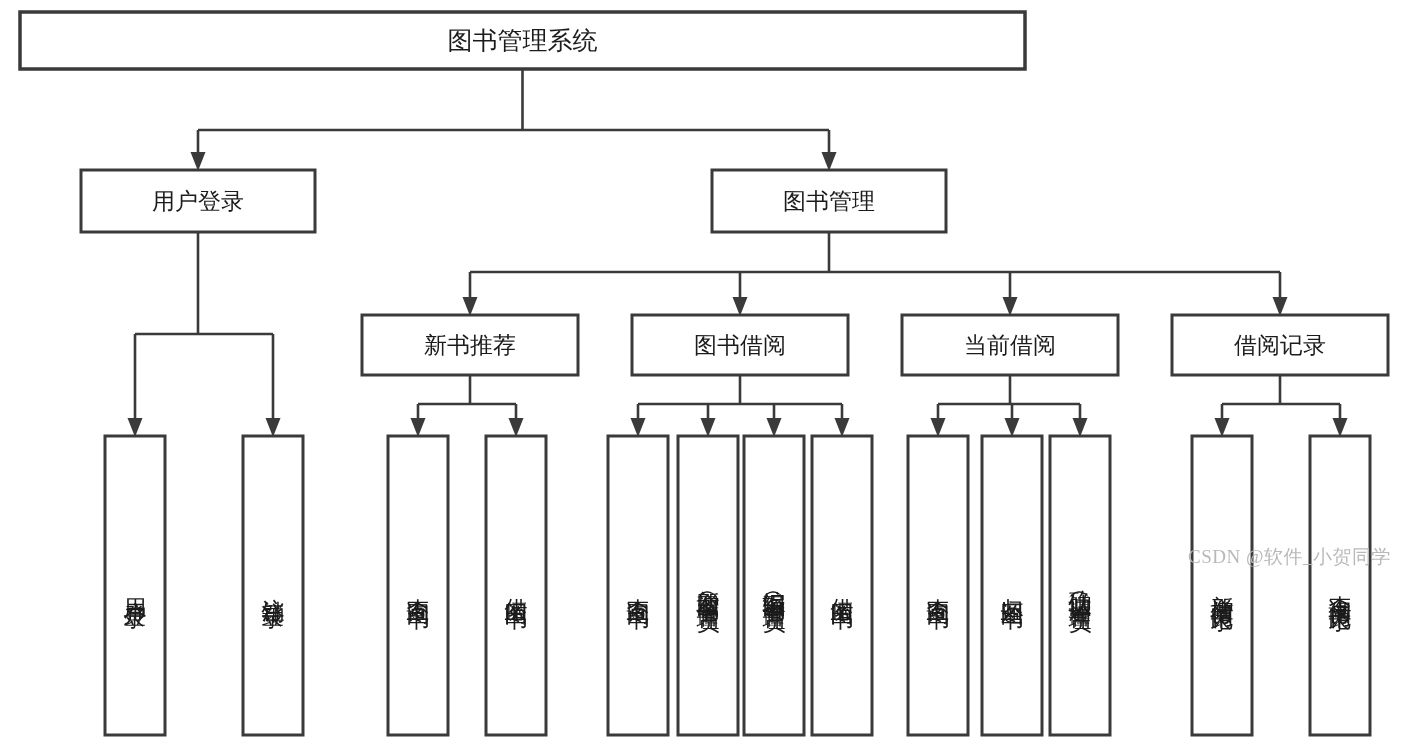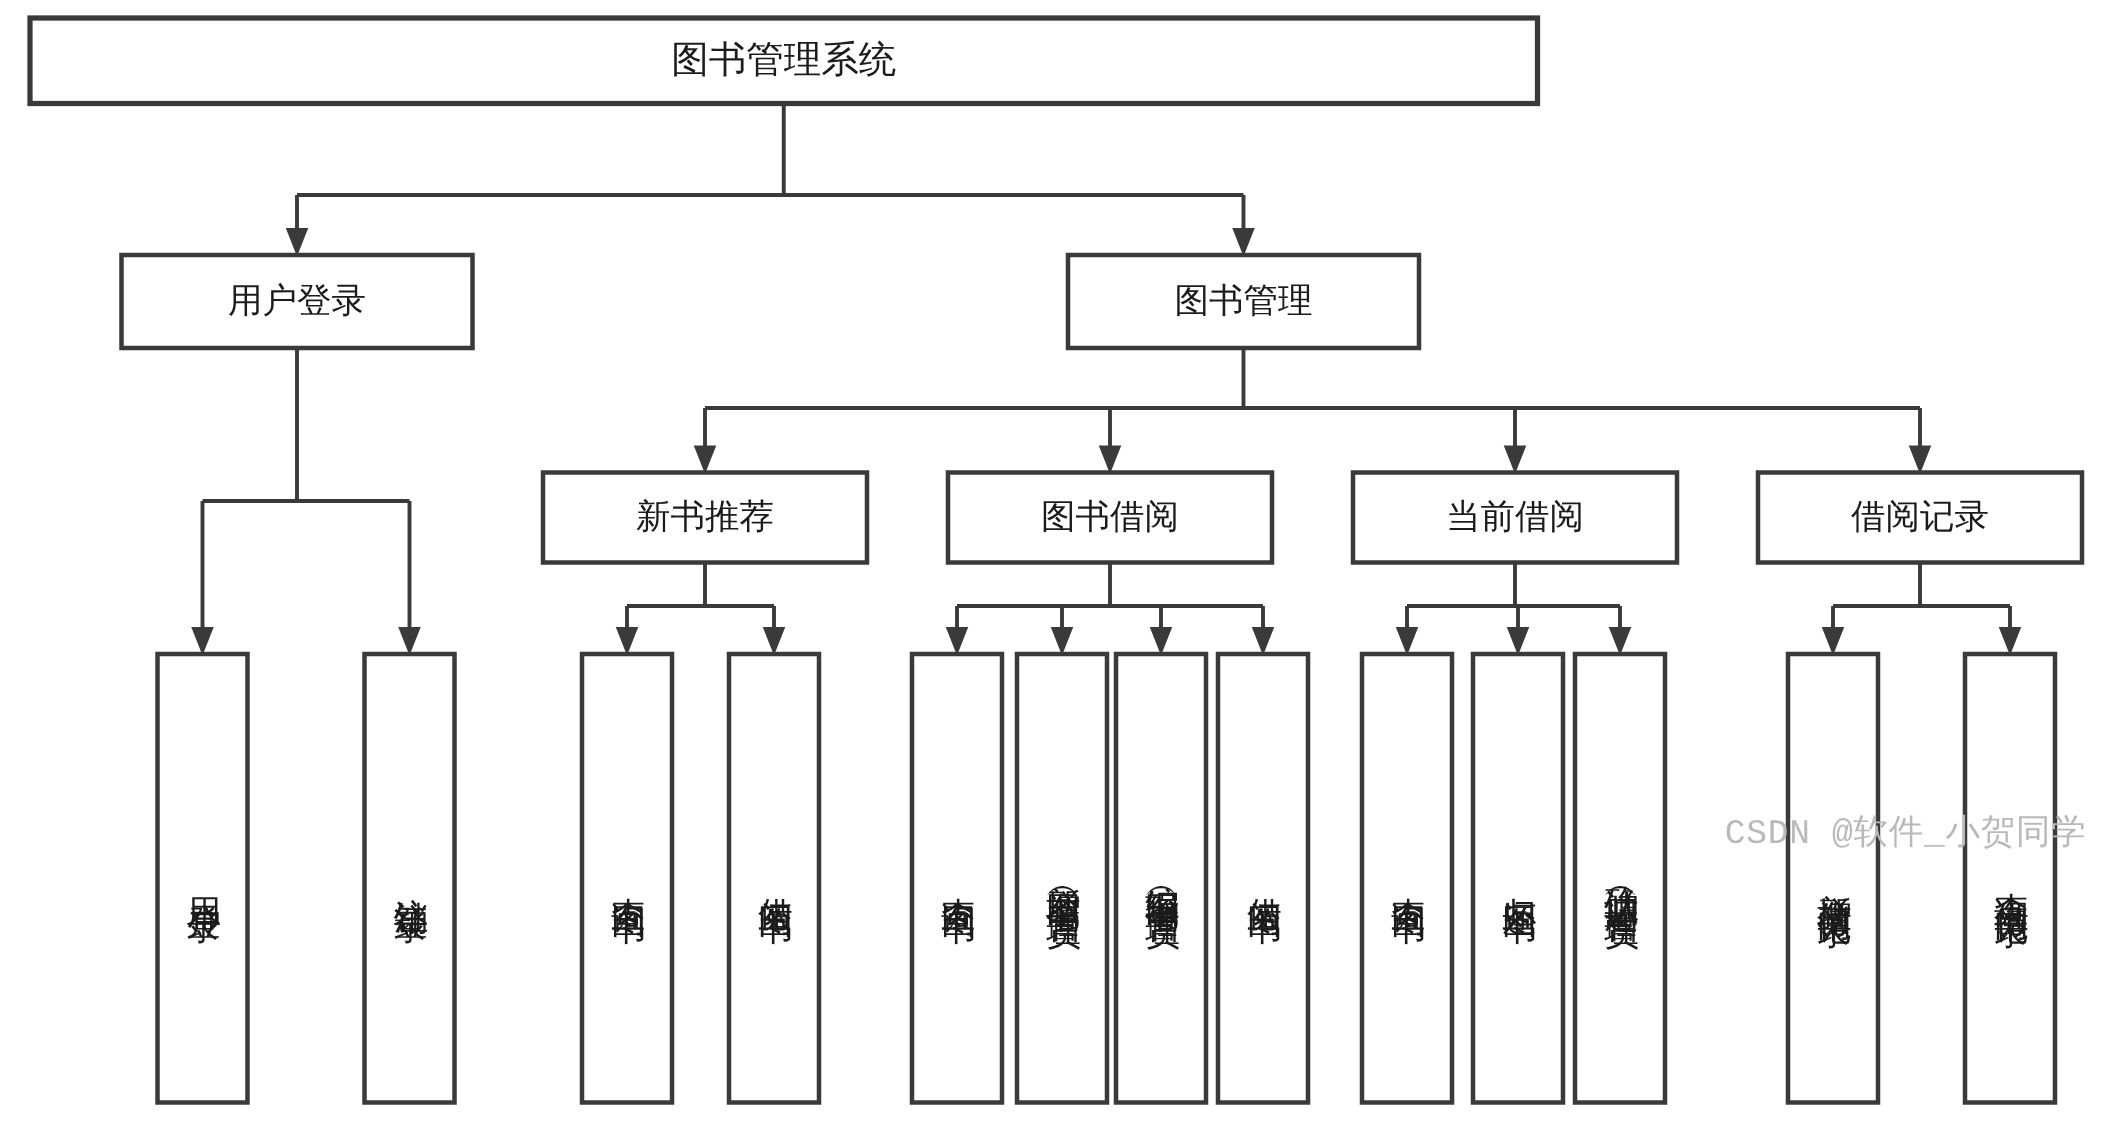--- a/index.html
+++ b/index.html
@@ -70,22 +70,22 @@
     font-size: 23px;
     line-height: 1;
     color: #1b1b1b;
     white-space: nowrap;
     pointer-events: none;
   }
   .watermark {
     position: absolute;
     right: 14px;
     bottom: 8px;
-    font-family: Liberation Mono, monospace;
-    font-size: 23px;
+    font-family: Liberation Serif, serif;
+    font-size: 19px;
     color: #b9b9b9;
     letter-spacing: 0.5px;
     white-space: nowrap;
   }
 </style>
 </head>
 <body>
 
 <div id="diagram-root">
   <svg class="diagram-canvas" viewBox="0 0 1405 747">

